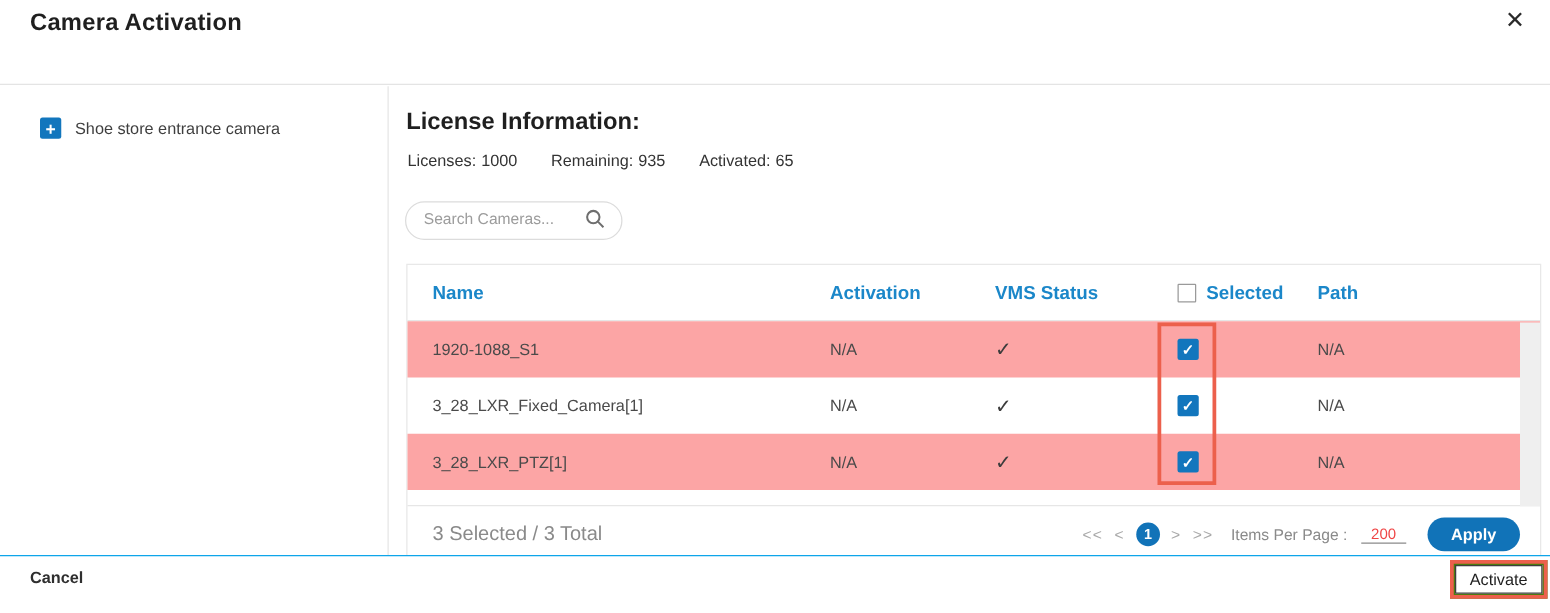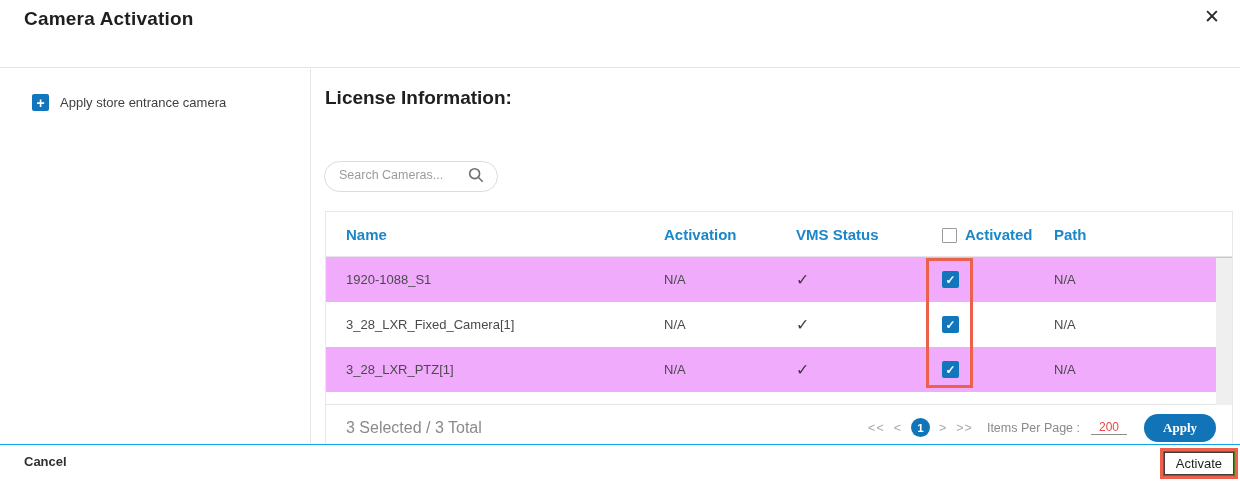--- a/index.html
+++ b/index.html
@@ -43,21 +43,21 @@
   
   .table { position:absolute; left:14px; top:142px; width:908px;
     border:1px solid #e8e8e8; background:#fff; }
   .trow { display:grid; grid-template-columns:338px 132px 146px 112px 1fr;
     align-items:center; height:45px; }
   .trow > div:first-child { padding-left:20px; }
   .header-row { border-bottom:1px solid #e6e6e6; color:#1b87c9; font-size:15px;
     font-weight:700; }
   .header-cell { cursor:pointer; }
   .data-row { font-size:13px; color:#4a4a4a; }
-  .row-odd { background:#f0abfc; }
+  .row-odd { background:#fca5a5; }
   .vms-check { font-size:16px; color:#3c3c3c; }
   .cb { width:17px; height:17px; border-radius:2px; cursor:pointer; }
   .cb.checked { background:#1276bd; color:#fff; display:flex; align-items:center;
     justify-content:center; font-size:12px; font-weight:700; line-height:1; }
   .cb-header { display:inline-block; width:15px; height:15px; background:#fff;
     border:1px solid #9a9a9a; border-radius:1px; vertical-align:-3px;
     margin-right:8px; cursor:pointer; }
   .spacer { height:12px; }
   .table-footer { height:46px; border-top:1px solid #e6e6e6; display:flex;
     align-items:center; justify-content:space-between; padding:0 16px 0 20px; }
@@ -66,21 +66,21 @@
   .pager-arrow { cursor:pointer; letter-spacing:1px; }
   .page-circle { width:19px; height:19px; border-radius:50%; background:#1173b8;
     color:#fff; font-size:11.5px; font-weight:700; display:flex; align-items:center;
     justify-content:center; cursor:pointer; }
   .ipp-label { color:#8a8a8a; margin-left:5px; }
   .ipp-input { width:36px; border:none; border-bottom:1px solid #8a8a8a;
     font-size:12px; color:#ef4444; text-align:center; outline:none;
     background:transparent; font-family:inherit; margin-left:2px; }
   .apply-btn { background:#1173b8; color:#fff; border:none; border-radius:15px;
     font-size:13px; font-weight:700; padding:6px 19px; margin-left:8px;
-    cursor:pointer; font-family:Liberation Serif, serif; }
+    cursor:pointer; font-family:Liberation Sans, sans-serif; }
   .scroll-strip { position:absolute; right:0; top:46px; width:16px; height:147px;
     background:#efefef; cursor:pointer; }
 
   
   .cb-annotation { position:absolute; left:926px; top:258px; width:47px; height:130px;
     border:3px solid #ec604c; pointer-events:none; z-index:5; }
 
   
   .bottom-bar { position:absolute; left:0; bottom:11px; width:100%; height:35px;
     border-top:1px solid #0ea5e9; background:#fff; }
@@ -95,43 +95,57 @@
 <body>
 
 <div class="dlg-header">
   <div class="dlg-title">Camera Activation</div>
   <div class="close-btn">✕</div>
 </div>
 
 <div class="sidebar">
   <div class="sidebar-item">
     <span class="plus-box">+</span>
-    <span class="sidebar-label">Apply store entrance camera</span>
+    <span class="sidebar-label">Shoe store entrance camera</span>
   </div>
 </div>
 
 <div class="main">
   <div class="license-heading">License Information:</div>
 
+  <div class="license-stats">
+    <div class="stat">
+      <span>Licenses:</span>
+      <span>1000</span>
+    </div>
+    <div class="stat">
+      <span>Remaining:</span>
+      <span>935</span>
+    </div>
+    <div class="stat">
+      <span>Activated:</span>
+      <span>65</span>
+    </div>
+  </div>
 
   <div class="search-pill">
     <input type="text" placeholder="Search Cameras..." style="">
     <svg class="search-icon" viewBox="0 0 20 20" fill="none" stroke="#6e6e6e" stroke-width="1.8">
       <circle cx="8.5" cy="8.5" r="5.5"></circle>
       <line x1="12.8" y1="12.8" x2="17.5" y2="17.5"></line>
     </svg>
   </div>
 
   <div class="table">
     <div class="trow header-row">
       <div class="header-cell">Name</div>
       <div class="header-cell">Activation</div>
       <div class="header-cell">VMS Status</div>
       <div class="header-cell">
-        <span class="cb-header"></span><span>Activated</span>
+        <span class="cb-header"></span><span>Selected</span>
       </div>
       <div class="header-cell">Path</div>
     </div>
 
     <div class="trow data-row row-odd">
       <div>1920-1088_S1</div>
       <div>N/A</div>
       <div><span class="vms-check">✓</span></div>
       <div>
           <span class="cb checked">

